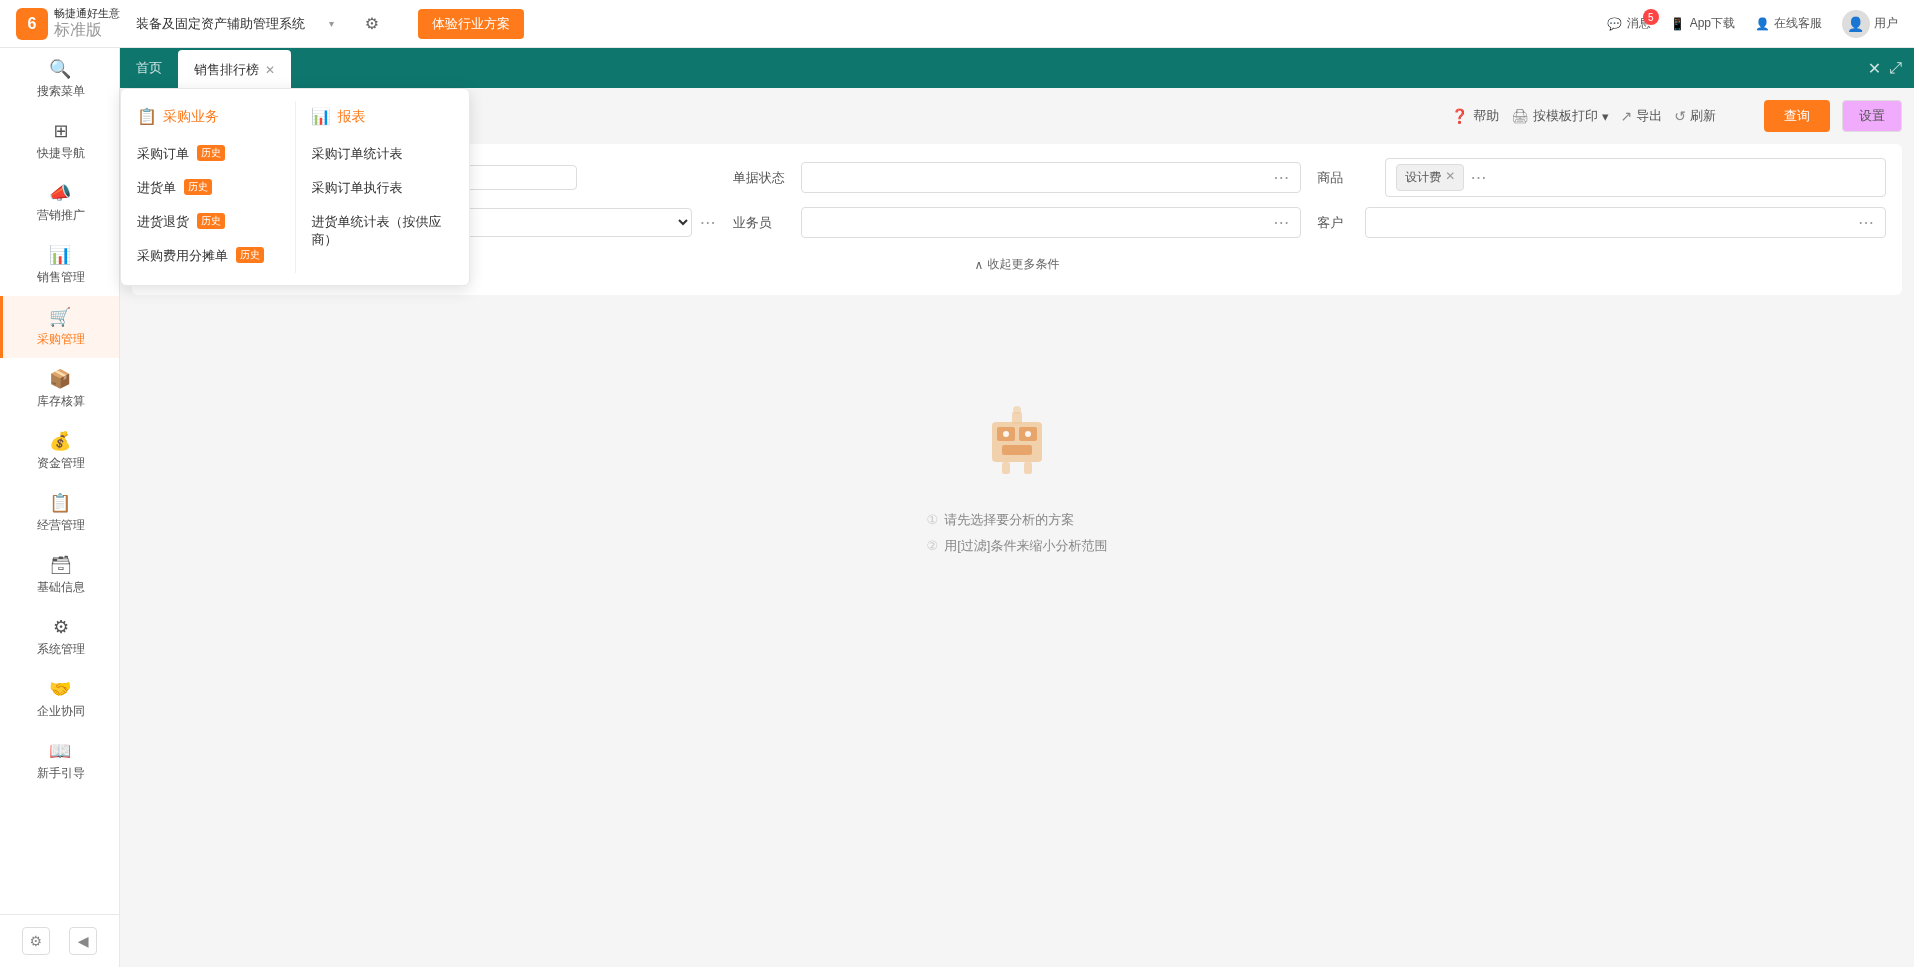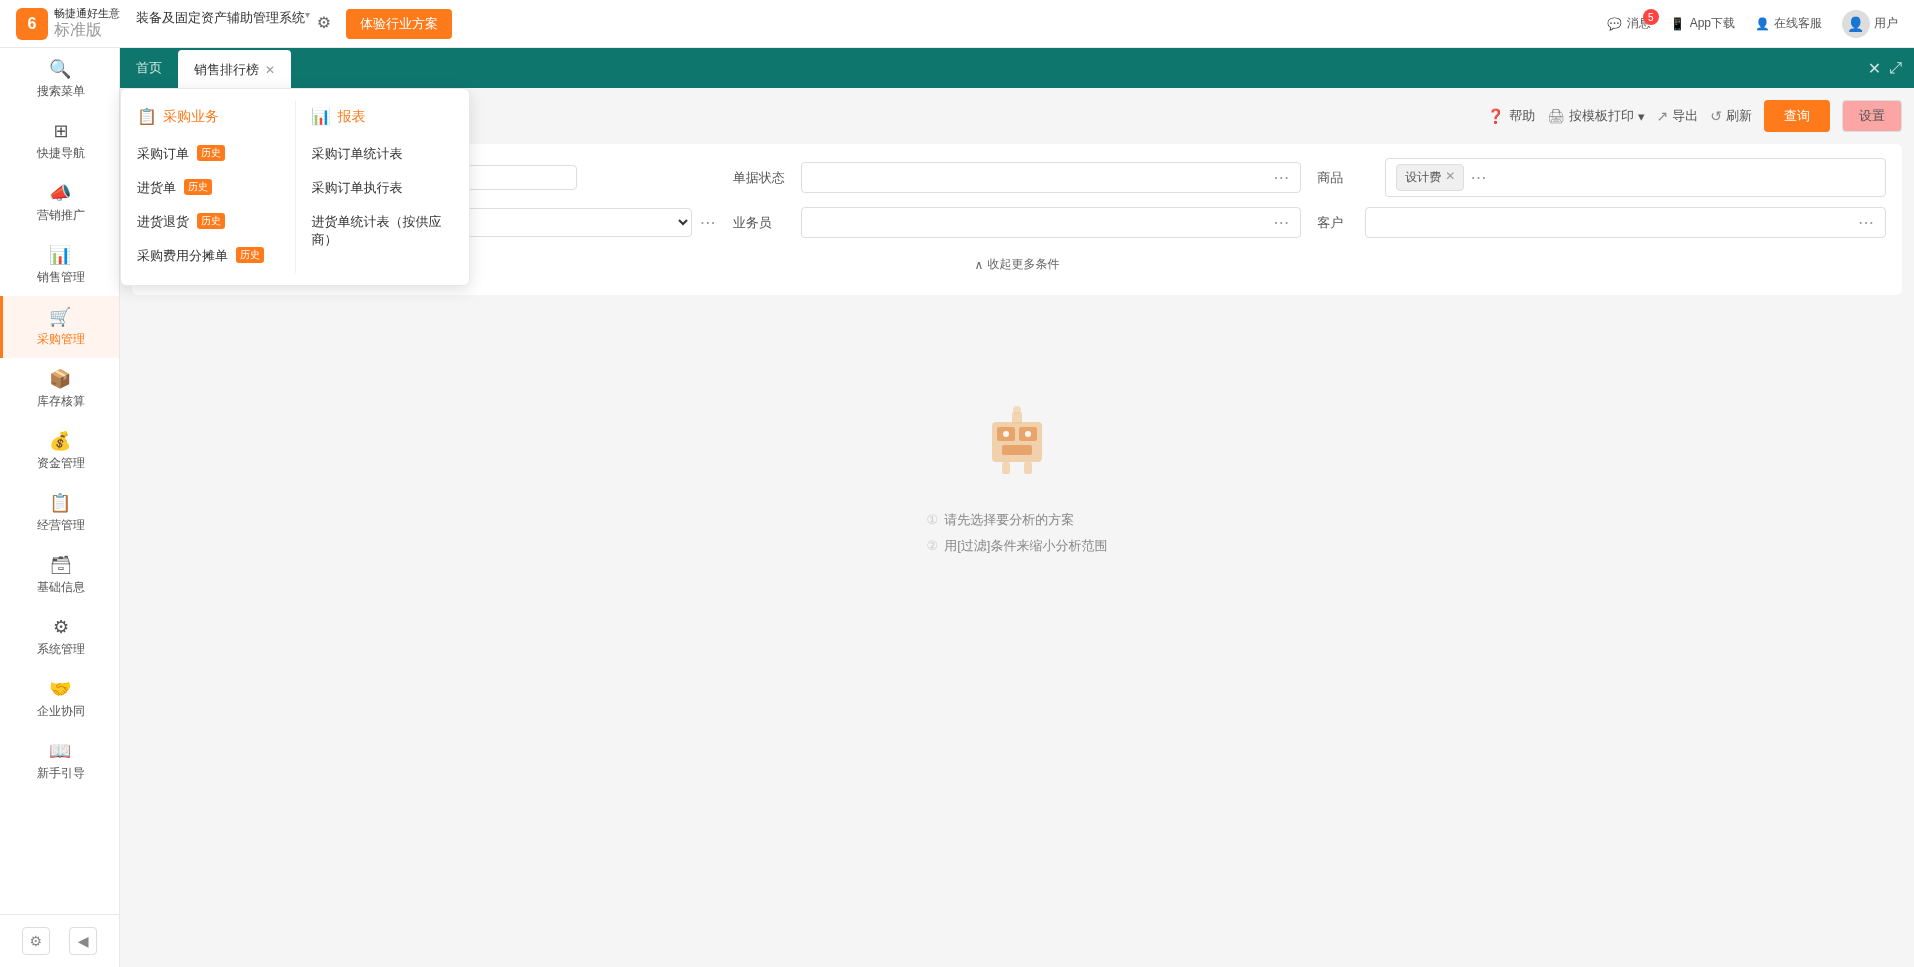--- a/index.html
+++ b/index.html
@@ -36,21 +36,22 @@
     }
     .logo-text {
       font-size: 11px;
       color: #333;
       line-height: 1.3;
     }
     .logo-text .sub { color: #999; font-size: 16px; }
     .system-title {
       flex: 1;
       display: flex;
-      gap: 0;
+      align-items: center;
+      gap: 24px;
       color: #333;
       font-size: 13px;
     }
     .system-title .title-text { font-weight: 500; }
     .system-title .arrow-icon { color: #999; font-size: 10px; }
     .settings-icon-btn {
       width: 28px;
       height: 28px;
       border: none;
       background: none;
@@ -250,23 +251,24 @@
     }
     .toolbar-btn .tb-icon { color: #888; font-size: 14px; }
     .btn-primary {
       background: #ff7a1a;
       color: white;
       border: none;
       border-radius: 4px;
       padding: 7px 20px;
       font-size: 13px;
       cursor: pointer;
+      margin-left: 36px;
     }
     .btn-secondary {
-      background: #fca5a5;
+      background: #f0abfc;
       color: #555;
       border: 1px solid #ddd;
       border-radius: 4px;
       padding: 6px 16px;
       font-size: 13px;
       cursor: pointer;
     }
 
     
     .filter-card {

